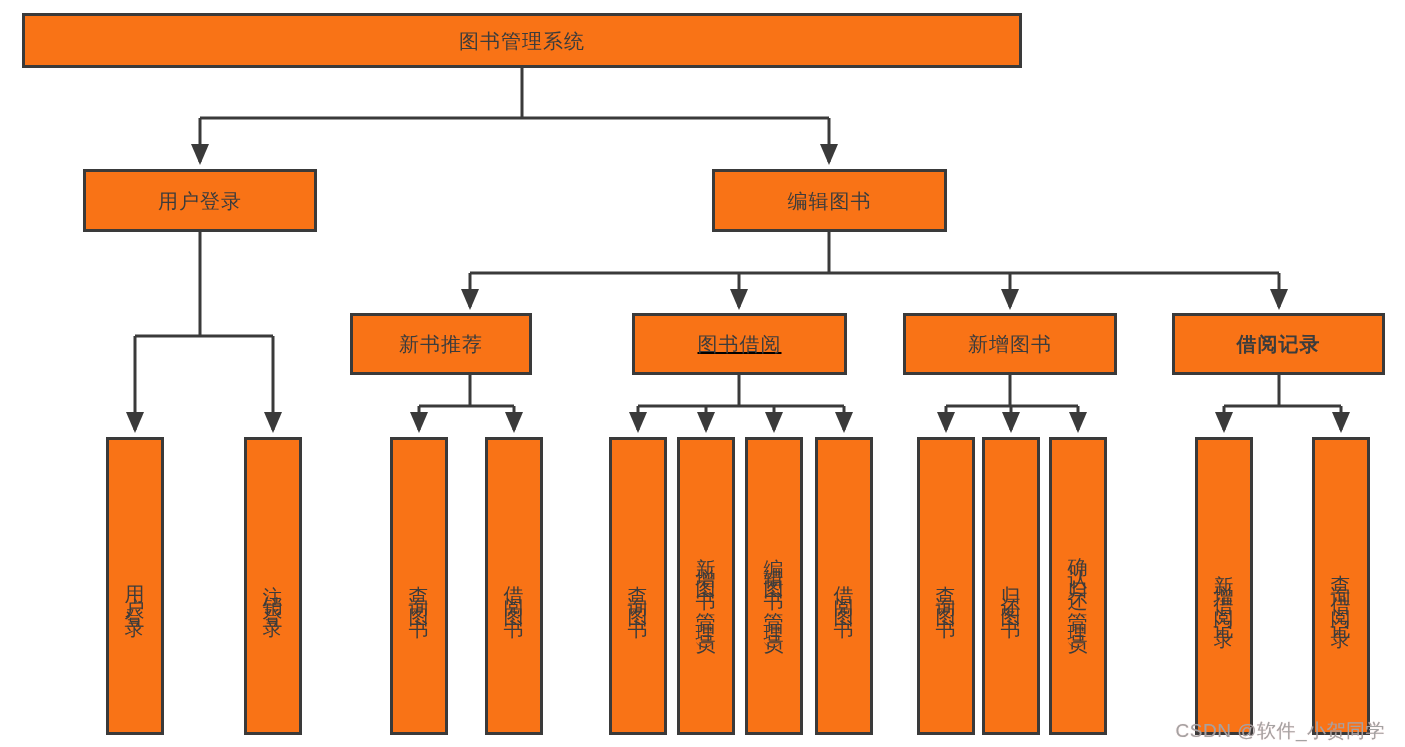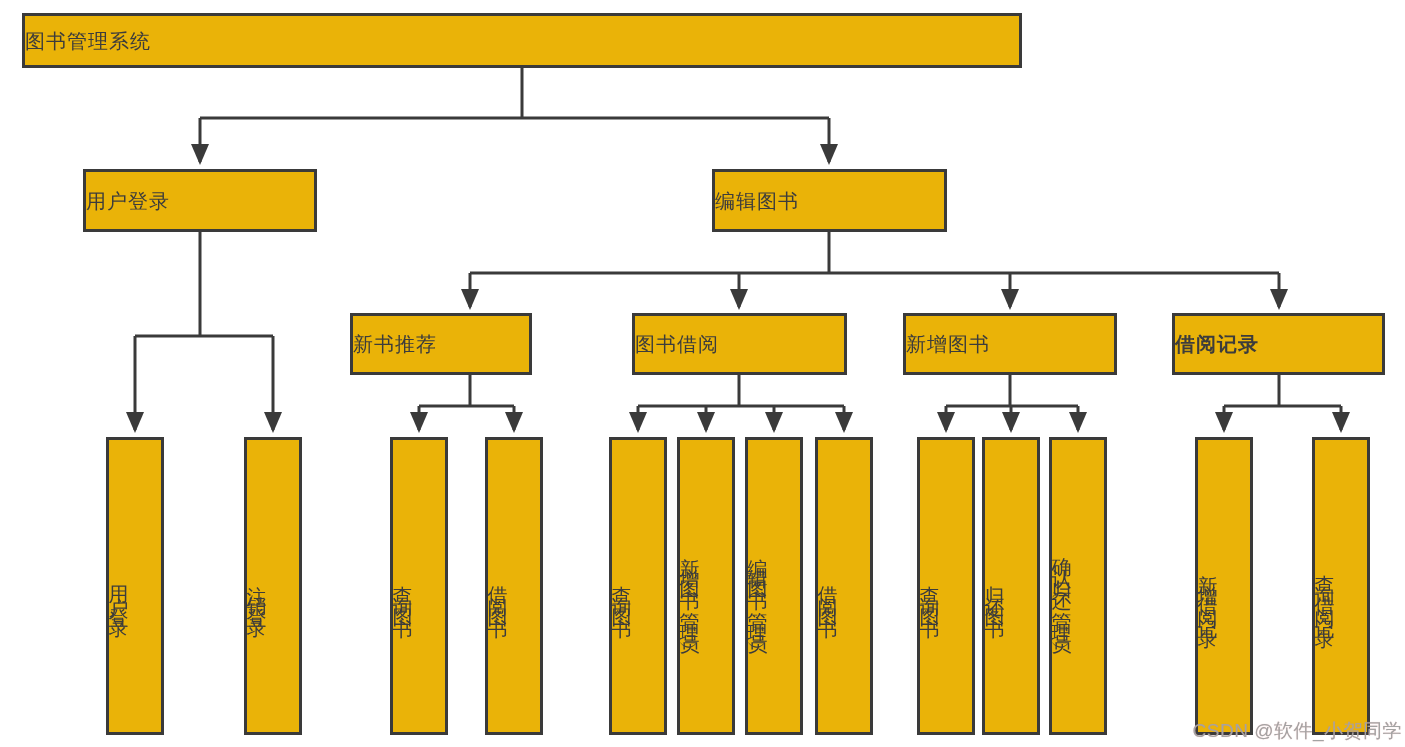--- a/index.html
+++ b/index.html
@@ -18,39 +18,39 @@
   #wires {
     position: absolute;
     left: 0; top: 0;
     width: 1405px; height: 747px;
     z-index: 1;
   }
   .box {
     position: absolute;
     box-sizing: border-box;
     border: 3px solid #3a3a3a;
-    background: #eab308;
+    background: #f97316;
     display: flex;
     align-items: center;
-    justify-content: flex-start;
+    justify-content: center;
     z-index: 2;
   }
   .hlabel {
     font-size: 20px;
     color: #3c3c3c;
     letter-spacing: 1px;
     white-space: nowrap;
     line-height: 1;
   }
   .root  { left: 22px;  top: 13px;  width: 1000px; height: 55px; }
   .l2a   { left: 83px;  top: 169px; width: 234px;  height: 63px; }
   .l2b   { left: 712px; top: 169px; width: 235px;  height: 63px; }
   .l3    { top: 313px; height: 62px; }
   .l3a   { left: 350px;  width: 182px; }
-  .l3b   { left: 632px;  width: 215px; }
+  .l3b   { left: 632px;  width: 215px; text-decoration: underline; }
   .l3c   { left: 903px;  width: 214px; }
   .l3d   { left: 1172px; width: 213px; font-weight: bold; }
   .leaf  { top: 437px; height: 298px; width: 58px; }
   .vtext {
     writing-mode: vertical-rl;
     font-size: 20px;
     letter-spacing: 11px;
     line-height: 1;
     color: #3c3c3c;
     padding-top: 11px; 
@@ -63,21 +63,21 @@
   .pc2 { left: 677px; }
   .pc3 { left: 745px; }
   .pc4 { left: 815px; }
   .pd1 { left: 917px; }
   .pd2 { left: 982px; }
   .pd3 { left: 1049px; }
   .pe1 { left: 1195px; }
   .pe2 { left: 1312px; }
   #watermark {
     position: absolute;
-    right: 3px;
+    right: 20px;
     bottom: 3px;
     z-index: 3;
     font-size: 19px;
     color: #a3a3a3;
     letter-spacing: 0.5px;
     white-space: nowrap;
     text-shadow: 0 0 1px rgba(232, 130, 130, 0.45);
     margin-top: 32px;
   }
 </style>

